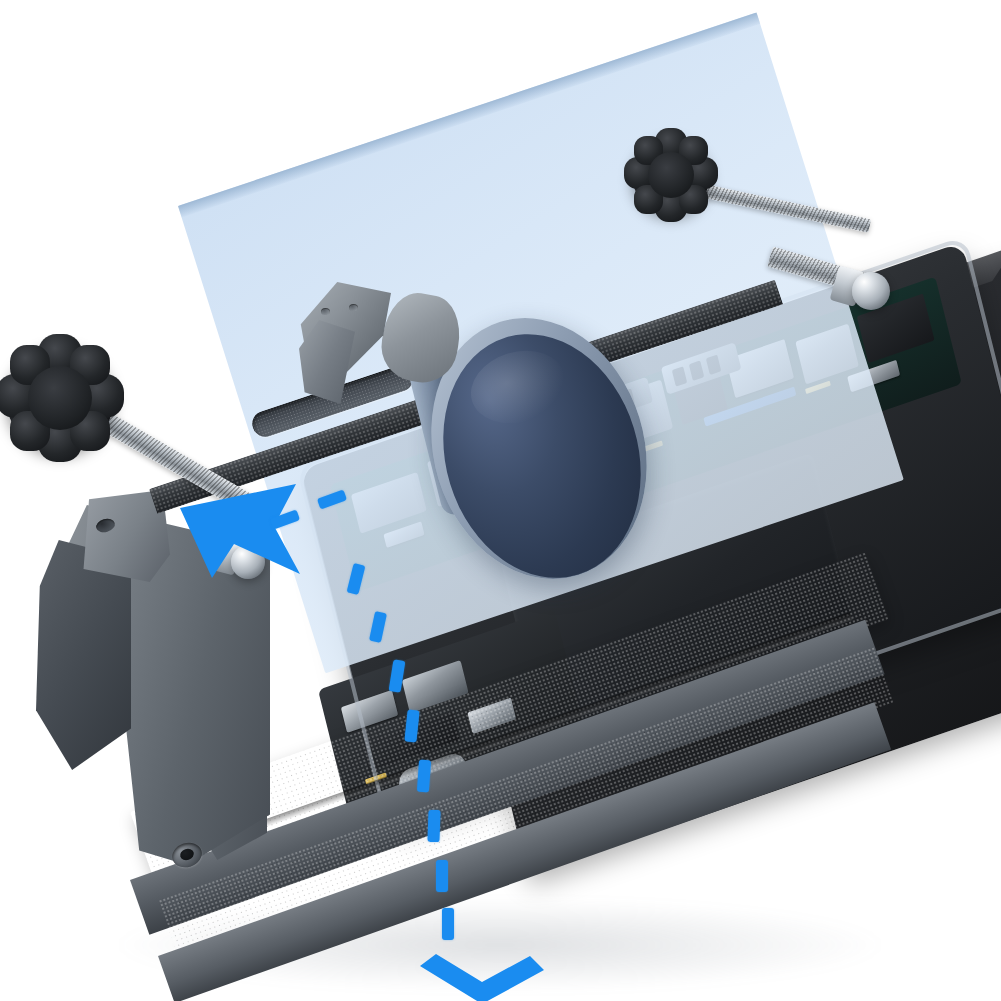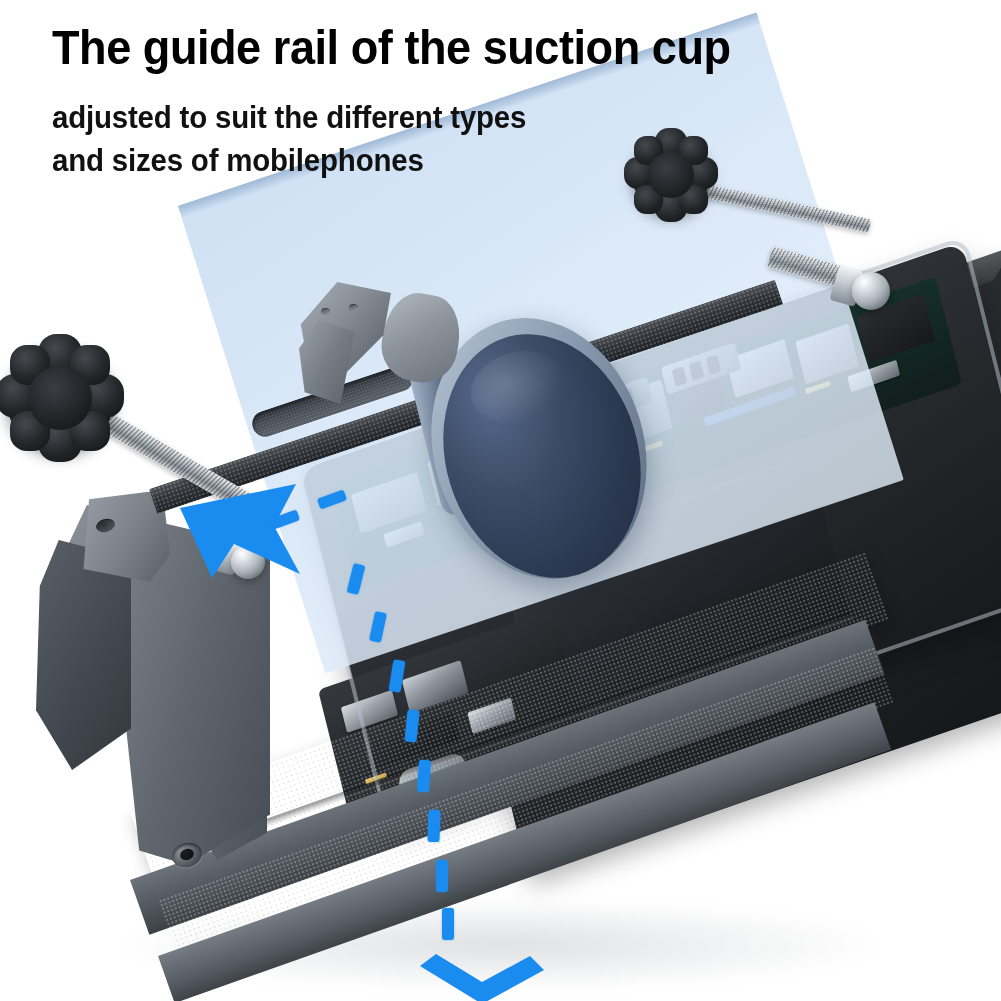--- a/index.html
+++ b/index.html
@@ -581,19 +581,14 @@
   <div class="dash" style="left:406px; top:710px; width:12px; height:32px; transform:rotate(6deg);"></div>
   <div class="dash" style="left:418px; top:760px; width:12px; height:32px; transform:rotate(4deg);"></div>
   <div class="dash" style="left:428px; top:810px; width:12px; height:32px; transform:rotate(2deg);"></div>
   <div class="dash" style="left:436px; top:860px; width:12px; height:32px;"></div>
   <div class="dash" style="left:442px; top:908px; width:12px; height:32px;"></div>
 
   <svg class="layer arrow-bottom" width="130" height="54" viewBox="0 0 130 54">
     <polygon points="64,52 2,14 18,2 64,30 112,4 126,18" fill="#1a8cf0"></polygon>
   </svg>
 
-  <div class="caption-block">
-    <div class="caption-title">The guide rail of the suction cup</div>
-    <div class="caption-sub first">adjusted to suit the different types</div>
-    <div class="caption-sub">and sizes of mobilephones</div>
-  </div>
 
 </div>
 
 </body></html>

